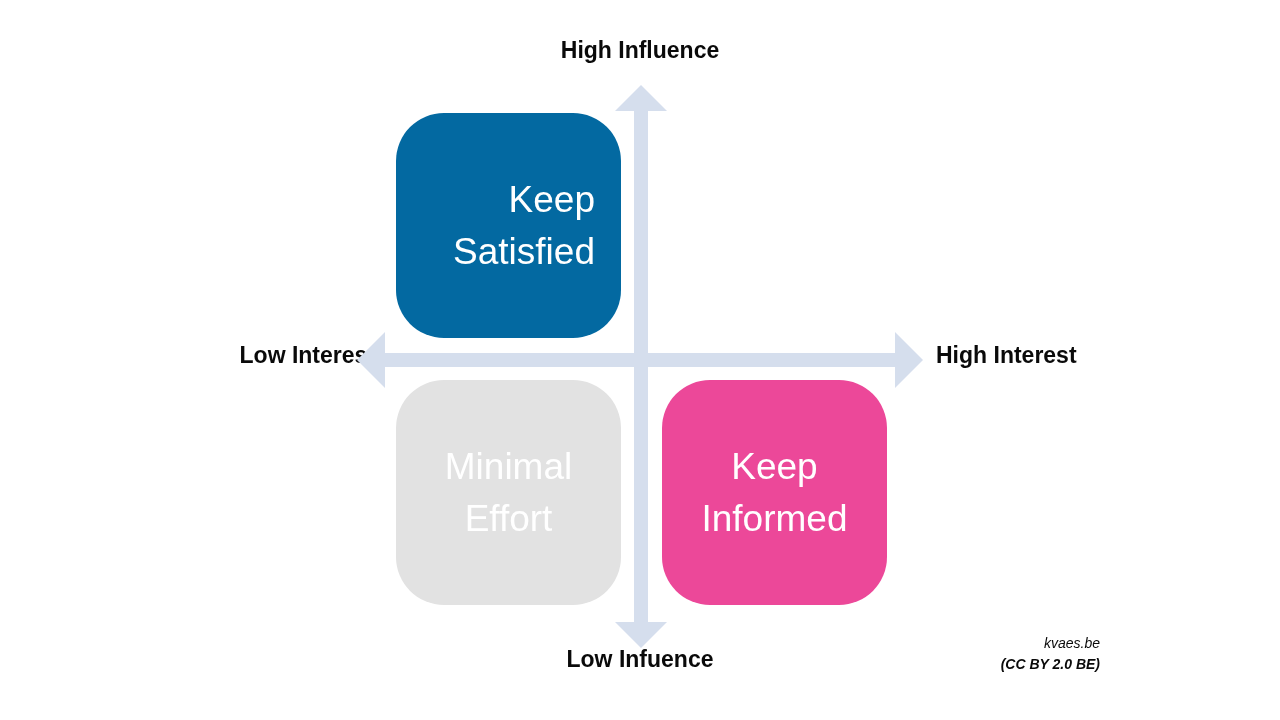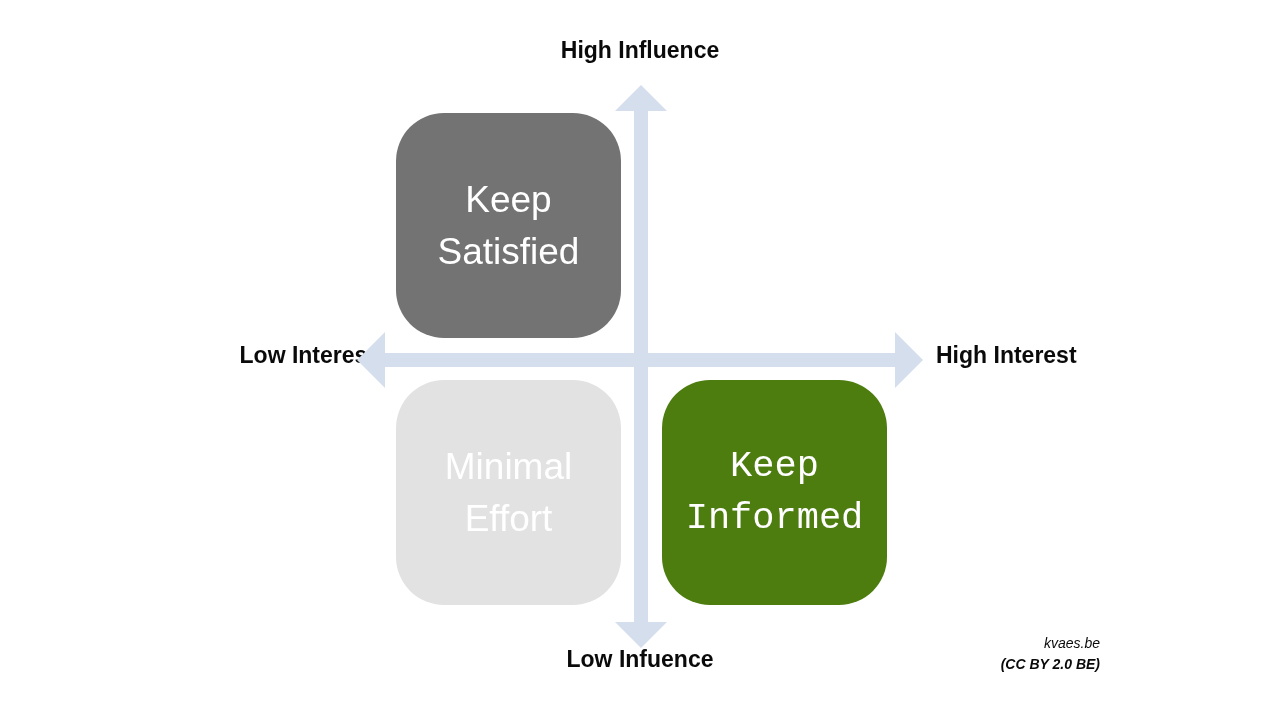--- a/index.html
+++ b/index.html
@@ -120,30 +120,30 @@
   <div class="axis-label right">High Interest</div>
 
   <div class="v-shaft"></div>
   <div class="h-shaft"></div>
 
   <div class="arrow up"></div>
   <div class="arrow down"></div>
   <div class="arrow west"></div>
   <div class="arrow east"></div>
 
-  <div class="quad tl" style="background: #737373;">
+  <div class="quad tl" style="background: #0369a1; text-align: right;">
     <span class="quad-label">Keep Satisfied</span>
   </div>
 
 
   <div class="quad bl" style="background: rgb(226, 226, 226);">
     <span class="quad-label">Minimal Effort</span>
   </div>
 
-  <div class="quad br" style="background: #4d7c0f; font-family: Liberation Mono, monospace;">
+  <div class="quad br" style="background: #ec4899;">
     <span class="quad-label">Keep Informed</span>
   </div>
 
   <div class="attribution">
     <div class="site">kvaes.be</div>
     <div class="license">(CC BY 2.0 BE)</div>
   </div>
 
 </div>
 

